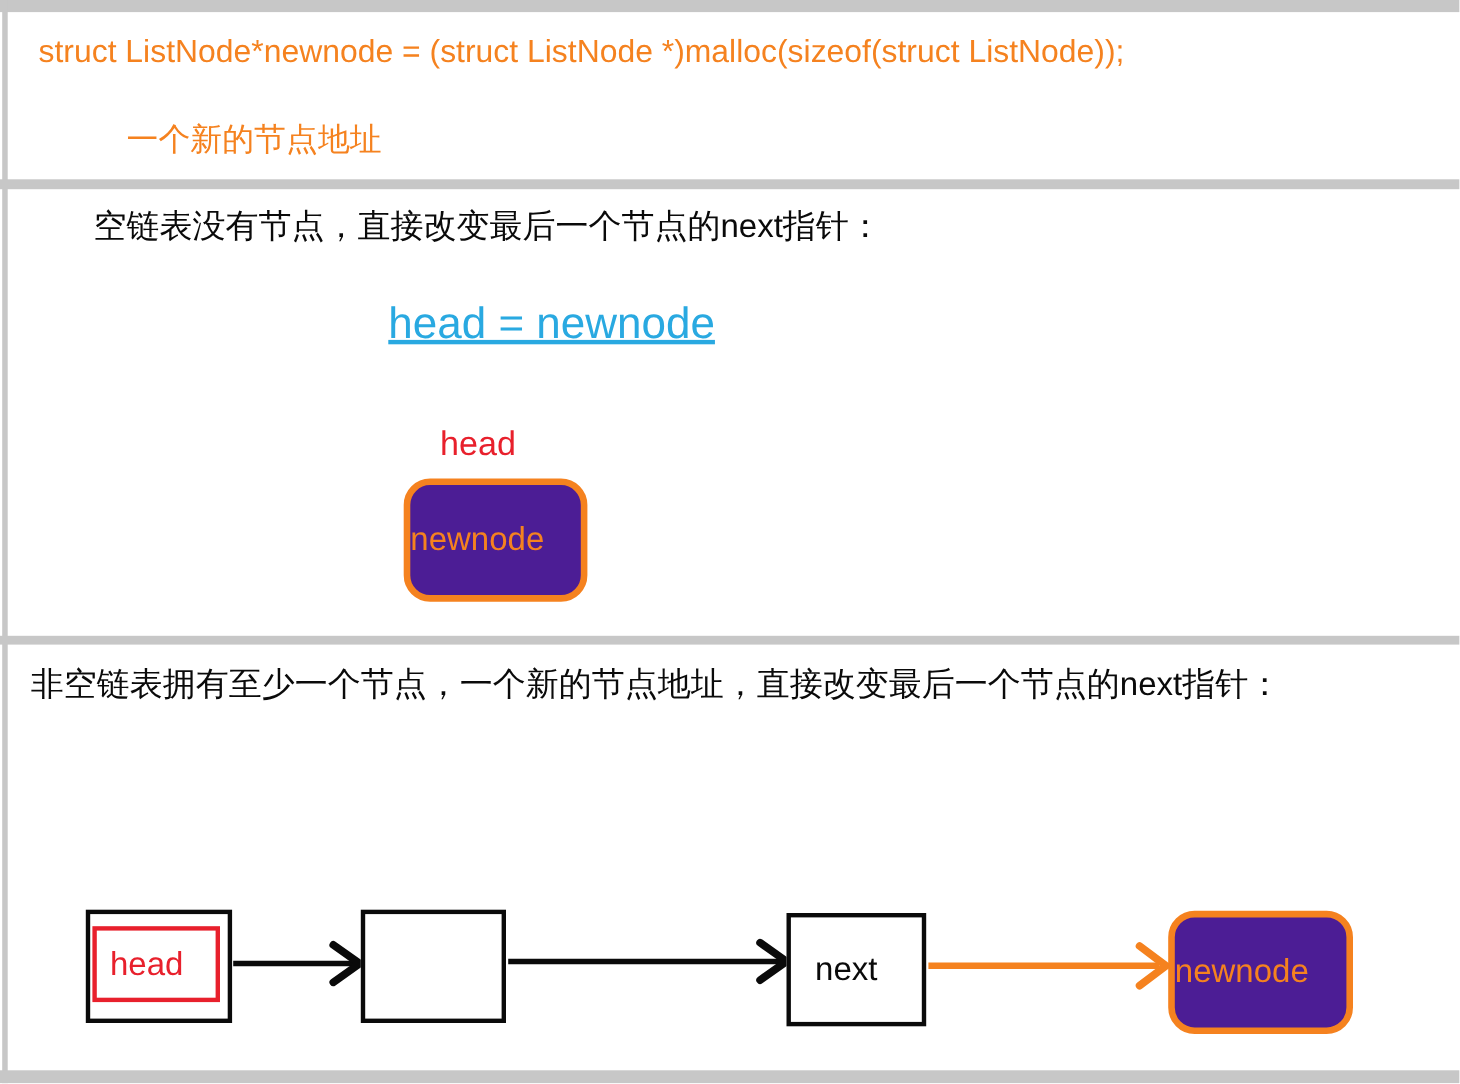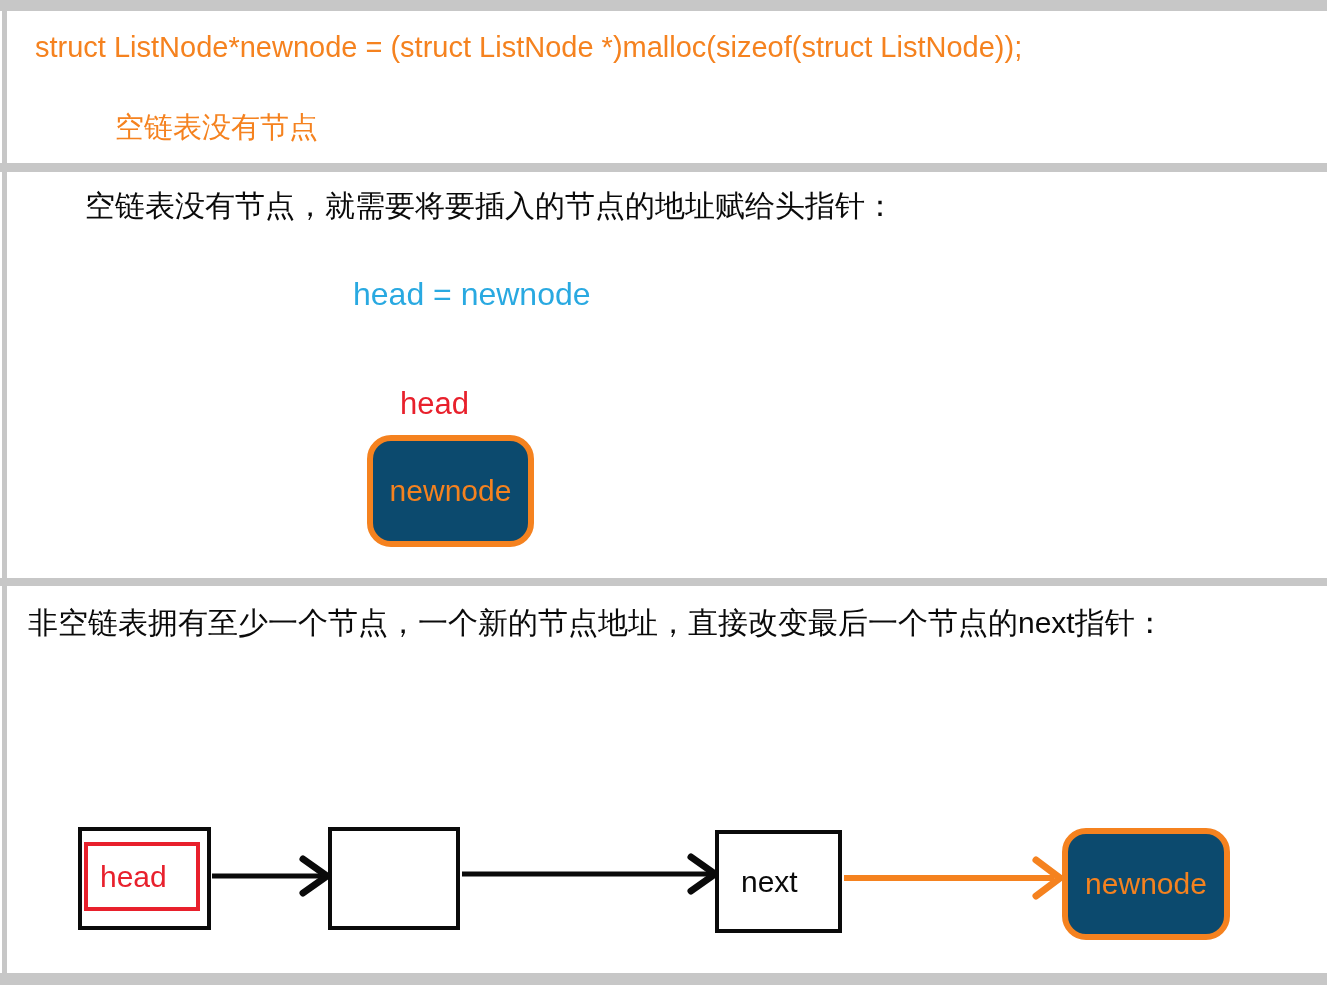--- a/index.html
+++ b/index.html
@@ -36,37 +36,38 @@
 
   
   #empty-list-paragraph {
     left: 85px; top: 187px;
     font-size: 30px; line-height: 38px;
     color: var(--black, #0a0a0a);
     white-space: nowrap;
   }
   #head-assignment-code {
     left: 353px; top: 274px;
-    font-size: 32px; line-height: 40px;
+    font-size: 40px; line-height: 40px;
     color: var(--blue, #29a9e1);
     white-space: pre;
+    text-decoration: underline;
   }
   #head-pointer-label {
     left: 400px; top: 385px;
     font-size: 31px; line-height: 38px;
     color: var(--red, #e8202c);
   }
   .newnode-box {
     border: 6px solid var(--orange, #f5821f);
     border-radius: 24px;
-    display: flex; align-items: center; justify-content: center;
+    display: flex; align-items: center; justify-content: flex-start;
     box-sizing: border-box;
     font-size: 30px;
     color: var(--orange, #f5821f);
-    background: #0c4a6e;
+    background: #4c1d95;
   }
   #newnode-box-empty { left: 367px; top: 435px; width: 167px; height: 112px; }
 
   
   #nonempty-list-paragraph {
     left: 28px; top: 604px;
     font-size: 30px; line-height: 38px;
     color: var(--black, #0a0a0a);
     white-space: nowrap;
   }
@@ -115,23 +116,23 @@
 
 <div id="page">
 
   <div class="abs gray-bar" id="top-border"></div>
   <div class="abs gray-bar" id="left-border"></div>
   <div class="abs gray-bar" id="divider-1"></div>
   <div class="abs gray-bar" id="divider-2"></div>
   <div class="abs gray-bar" id="bottom-border"></div>
 
   <div class="abs" id="code-statement">struct ListNode*newnode = (struct ListNode *)malloc(sizeof(struct ListNode));</div>
-  <div class="abs" id="code-caption">空链表没有节点</div>
+  <div class="abs" id="code-caption">一个新的节点地址</div>
 
-  <div class="abs" id="empty-list-paragraph">空链表没有节点，就需要将要插入的节点的地址赋给头指针：</div>
+  <div class="abs" id="empty-list-paragraph">空链表没有节点，直接改变最后一个节点的next指针：</div>
   <div class="abs" id="head-assignment-code">head = newnode</div>
   <div class="abs" id="head-pointer-label">head</div>
   <div class="abs newnode-box" id="newnode-box-empty">
     <span>newnode</span>
   </div>
 
   <div class="abs" id="nonempty-list-paragraph">非空链表拥有至少一个节点，一个新的节点地址，直接改变最后一个节点的next指针：</div>
 
   <div class="abs black-box" id="head-node-box"></div>
   <div class="abs" id="head-label-box">

